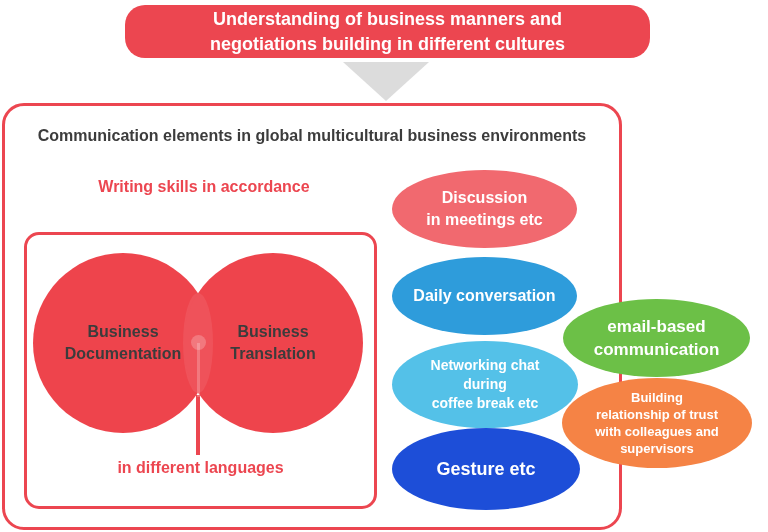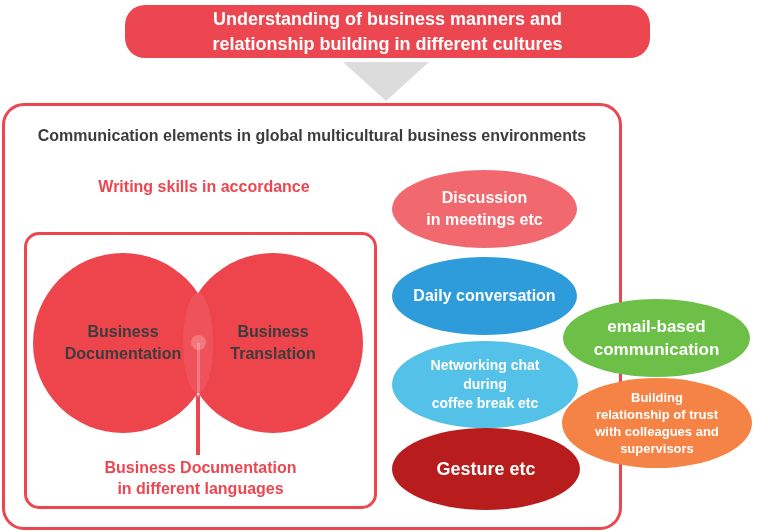--- a/index.html
+++ b/index.html
@@ -65,21 +65,21 @@
   .ov-gesture{left:387px;top:322px;width:188px;height:82px;background:#F8A9BC;}
   .ov-gesture span{font-size:18px;}
 </style>
 </head>
 <body>
 
 <div class="stage">
 
   <div class="banner" style="background-color: rgb(236, 70, 80);">
     <div>Understanding of business manners and</div>
-    <div>relationship building in different cultures</div>
+    <div>negotiations building in different cultures</div>
   </div>
 
   <div class="arrow"></div>
 
   <div class="panel">
     <div class="panel-title">Communication elements in global multicultural business environments</div>
 
     <div class="left-heading">
       <div>Writing skills in accordance</div>
     </div>
@@ -95,38 +95,37 @@
         <div class="circle-label">
           <div>Business</div>
           <div>Translation</div>
         </div>
       </div>
       <div class="lens"></div>
       <div class="pin-line-red"></div>
       <div class="pin-line-light"></div>
       <div class="pin-dot"></div>
       <div class="venn-caption">
-        <div>Business Documentation</div>
         <div>in different languages</div>
       </div>
     </div>
 
     <div class="oval ov-discussion" style="background-color: rgb(241, 105, 111);">
       <span>Discussion</span>
       <span>in meetings etc</span>
     </div>
     <div class="oval ov-daily" style="background-color: rgb(46, 156, 219);">
       <span>Daily conversation</span>
     </div>
     <div class="oval ov-networking" style="background-color: rgb(84, 193, 232);">
       <span>Networking chat</span>
       <span>during</span>
       <span>coffee break etc</span>
     </div>
-    <div class="oval ov-gesture" style="background-color: #b91c1c;">
+    <div class="oval ov-gesture" style="background-color: #1d4ed8;">
       <span>Gesture etc</span>
     </div>
 
     <div class="oval ov-email" style="background-color: rgb(108, 192, 71);">
       <span>email-based</span>
       <span>communication</span>
     </div>
     <div class="oval ov-building" style="background-color: rgb(245, 131, 69);">
       <span>Building</span>
       <span>relationship of trust</span>

